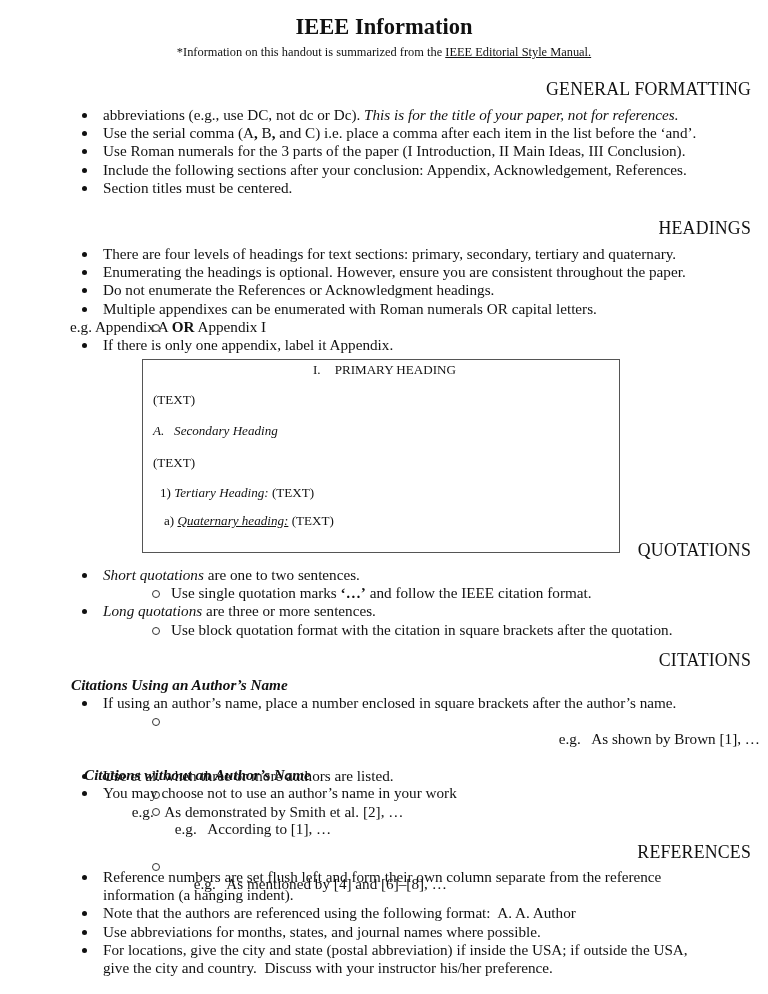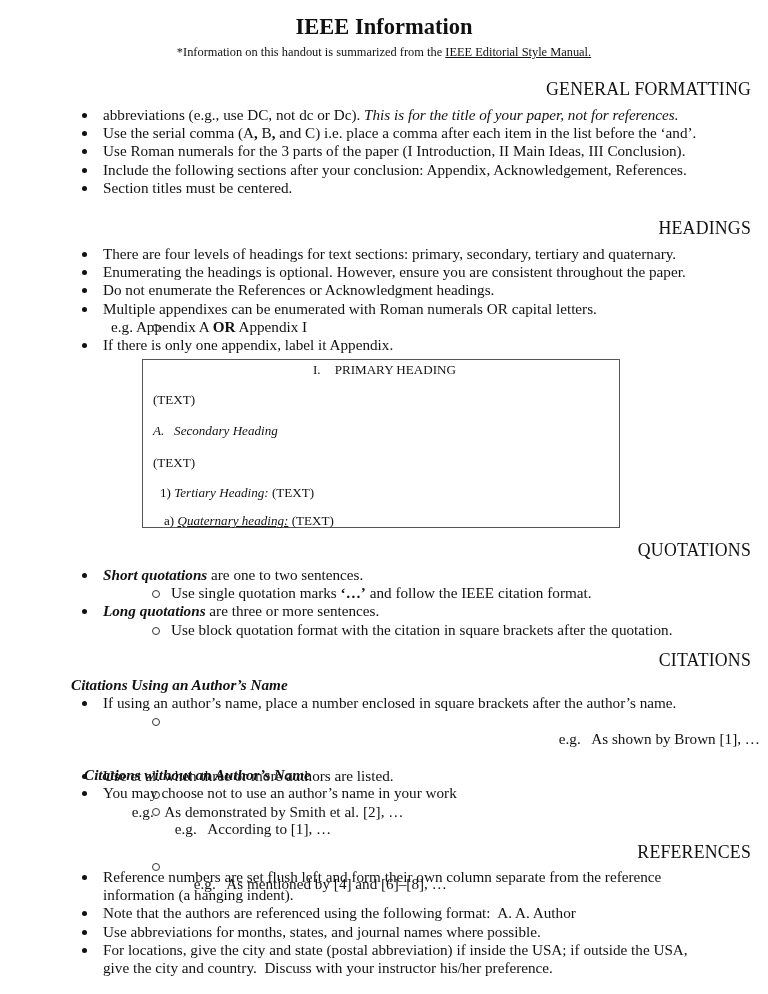--- a/index.html
+++ b/index.html
@@ -31,23 +31,23 @@
       display: inline-block; width: 5px; height: 5px; border-radius: 50%;
       background: #111; vertical-align: middle; position: relative; top: -1px;
     }
     .sub { position: relative; padding-left: 152px; }
     .sub .circ {
       position: absolute; left: 135px; top: 6px; width: 6px; height: 6px;
       border: 1px solid #333; border-radius: 50%;
     }
     .i { font-style: italic; }
     .b { font-weight: bold; }
-    .bi { font-weight: bold; font-style: italic; }
+    .bi { font-weight: normal; font-style: italic; }
     .hbox {
-      position: absolute; left: 142px; top: 359px; width: 478px; height: 169px;
+      position: absolute; left: 142px; top: 359px; width: 478px; height: 194px;
       border: 1px solid #555; box-sizing: border-box;
     }
     .hbox .line { position: absolute; left: 10px; font-size: 13.1px; line-height: 16px; }
     .cite-head {
       position: absolute; left: 80px; font-weight: bold; font-style: italic;
     }
   </style>
 </head>
 <body>
 
@@ -93,21 +93,21 @@
       <div>Enumerating the headings is optional.  However, ensure you are consistent throughout the paper.</div>
     </li>
     <li>
       <span class="bullet"><span class="bullet-dot"></span></span>
       <div>Do not enumerate the References or Acknowledgment headings.</div>
     </li>
     <li>
       <span class="bullet"><span class="bullet-dot"></span></span>
       <div>Multiple appendixes can be enumerated with Roman numerals OR capital letters.</div>
     </li>
-    <div class="sub" style="margin-left:-60px; padding-left:111px;">
+    <div class="sub" style="margin-left:-60px; padding-left:70px;">
       <span class="circ" style="left:152px;"></span>
       <span>e.g. Appendix A  </span><span class="b">OR</span><span>  Appendix I</span>
     </div>
     <li>
       <span class="bullet"><span class="bullet-dot"></span></span>
       <div>If there is only one appendix, label it Appendix.</div>
     </li>
   </ul>
 
   <div class="hbox">

